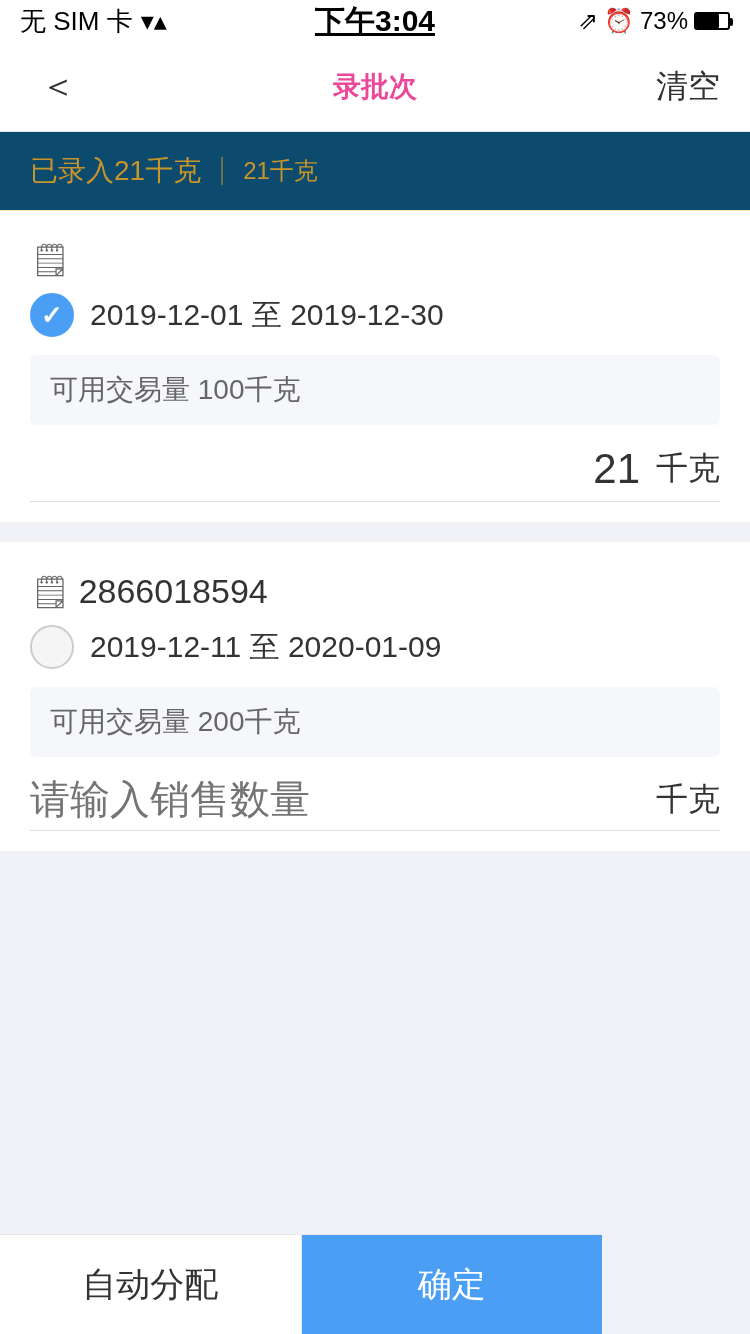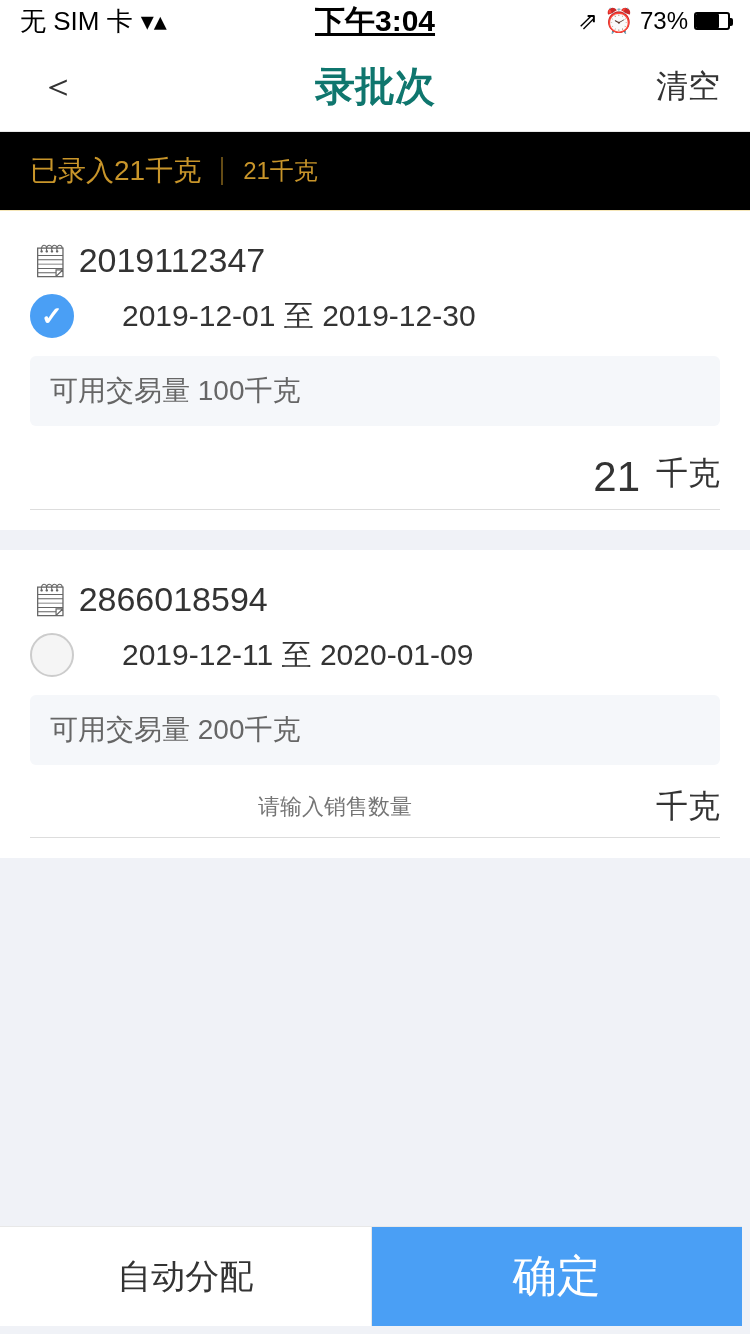--- a/index.html
+++ b/index.html
@@ -57,37 +57,37 @@
       padding: 0 30px;
       border-bottom: 1px solid #e8e8e8;
     }
     .nav-back {
       font-size: 36px;
       color: #333;
       cursor: pointer;
       padding: 10px;
     }
     .nav-title {
-      font-size: 40px;
+      font-size: 28px;
       font-weight: 600;
-      color: #0f766e;
+      color: #ec4899;
       position: absolute;
       left: 50%;
       transform: translateX(-50%);
     }
     .nav-clear {
       font-size: 32px;
       color: #333;
       cursor: pointer;
     }
 
     
     .info-banner {
       width: 750px;
-      background: #000000;
+      background: #0c4a6e;
       padding: 20px 30px;
       display: flex;
       align-items: center;
       gap: 20px;
       border-bottom: 1px solid #f5e6b8;
     }
     .info-label {
       font-size: 28px;
       color: #c8952a;
       font-weight: 500;
@@ -155,21 +155,20 @@
     }
     .radio-btn.checked::after {
       content: '✓';
       color: #fff;
       font-size: 26px;
       font-weight: 700;
     }
     .batch-date {
       font-size: 30px;
       color: #333;
-      margin-left: 32px;
     }
 
     .batch-available {
       background: #f5f7fa;
       border-radius: 6px;
       padding: 16px 20px;
       font-size: 28px;
       color: #666;
       margin-left: 0;
     }
@@ -192,23 +191,23 @@
       display: flex;
       align-items: center;
       justify-content: flex-end;
       padding-bottom: 8px;
       gap: 16px;
     }
 
     
     .bottom-area {
       position: fixed;
-      bottom: 8px;
+      bottom: 0;
       left: 0;
-      width: 742px;
+      width: 602px;
       height: 100px;
       display: flex;
       background: #fff;
       border-top: 1px solid #e8e8e8;
     }
     .btn-auto {
       flex: 1;
       display: flex;
       align-items: center;
       justify-content: center;
@@ -216,21 +215,21 @@
       color: #333;
       background: #fff;
       cursor: pointer;
       border-right: 1px solid #e8e8e8;
     }
     .btn-confirm {
       flex: 1;
       display: flex;
       align-items: center;
       justify-content: center;
-      font-size: 44px;
+      font-size: 34px;
       color: #fff;
       background: #4a9ff5;
       cursor: pointer;
     }
 
     
     .gray-fill {
       flex: 1;
       background: #f0f2f7;
       min-height: 400px;
@@ -264,47 +263,46 @@
 
 <div class="info-banner">
   <span class="info-label">已录入21千克</span>
   <div class="info-divider"></div>
   <span class="info-value">21千克</span>
 </div>
 
 <div class="batch-card">
   <div class="batch-header">
     <span class="batch-icon">🗒</span>
-    <span class="batch-id">2019112347</span>
   </div>
   <div class="batch-date-row">
     <div class="radio-btn checked"></div>
     <span class="batch-date">2019-12-01 至 2019-12-30</span>
   </div>
   <div class="batch-available">可用交易量 100千克</div>
   <div class="amount-underline" style="margin-top:20px;">
-    <input class="amount-input" type="text" value="21" style="font-size: 42px; font-weight: 500; color: rgb(51, 51, 51); text-align: right; border: none; background: transparent; outline: none; width: 200px; margin-top: 7px;">
+    <input class="amount-input" type="text" value="21" style="font-size: 42px; font-weight: 500; color: rgb(51, 51, 51); text-align: right; border: none; background: transparent; outline: none; width: 200px;">
     <span class="amount-unit">千克</span>
   </div>
 </div>
 
 <div class="batch-card-separator"></div>
 
 <div class="batch-card">
   <div class="batch-header">
     <span class="batch-icon">🗒</span>
     <span class="batch-id">2866018594</span>
   </div>
   <div class="batch-date-row">
     <div class="radio-btn"></div>
     <span class="batch-date">2019-12-11 至 2020-01-09</span>
   </div>
   <div class="batch-available">可用交易量 200千克</div>
   <div class="amount-underline" style="margin-top:20px;">
-    <input class="amount-input" type="text" placeholder="请输入销售数量" style="font-size: 22px; color: #1d4ed8; text-align: center; border: none; background: transparent; outline: none; flex: 1 1 0%; width: 400px;">
+    <input class="amount-input" type="text" placeholder="请输入销售数量" style="font-size: 40px; color: #1d4ed8; text-align: left; border: none; background: transparent; outline: none; flex: 1 1 0%; width: 400px;">
     <span class="amount-unit">千克</span>
   </div>
 </div>
 
 <div class="batch-card-separator"></div>
 
 <div class="gray-fill" style="height: 430px; background: #f0f2f7;"></div>
 
 <div class="bottom-area">
   <div class="btn-auto">自动分配</div>

